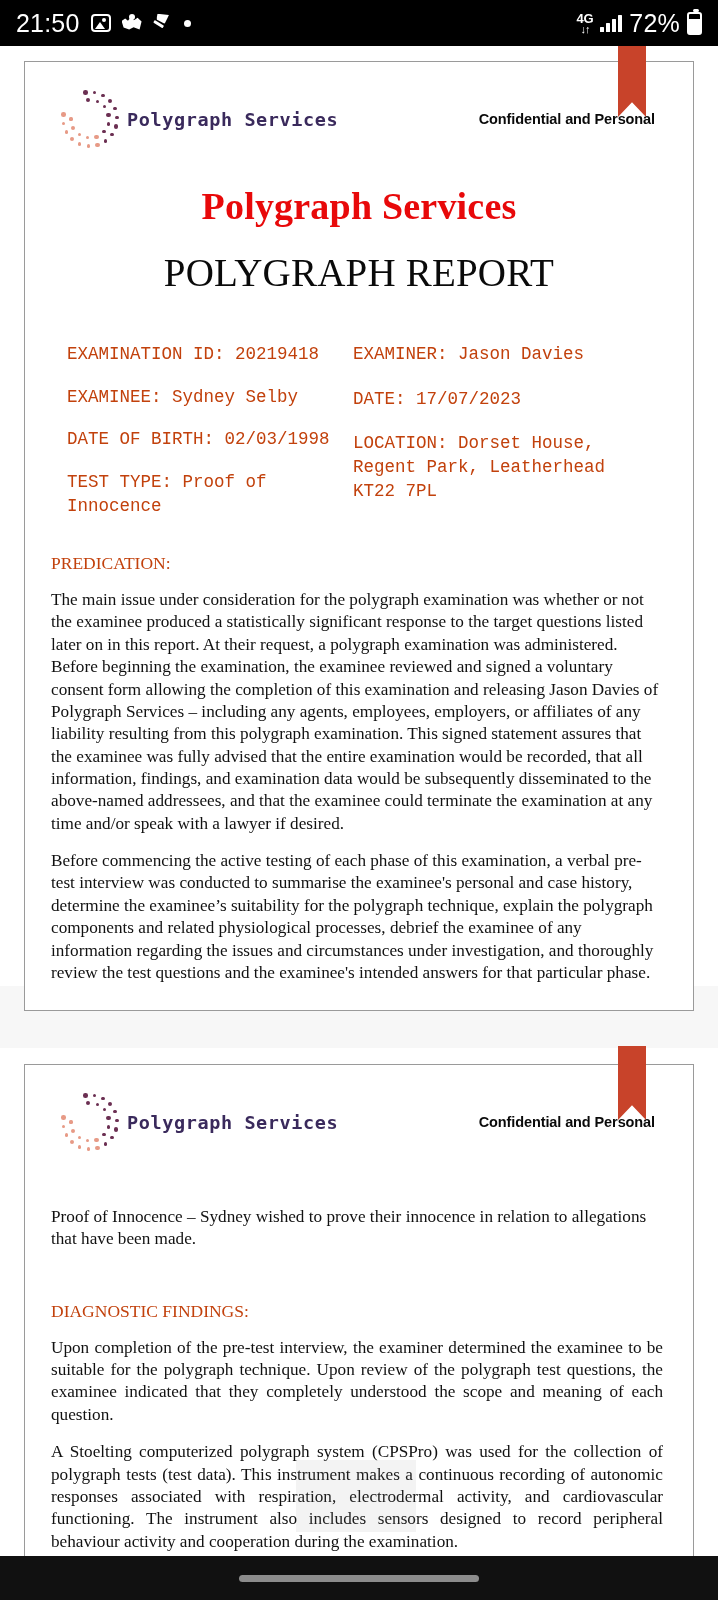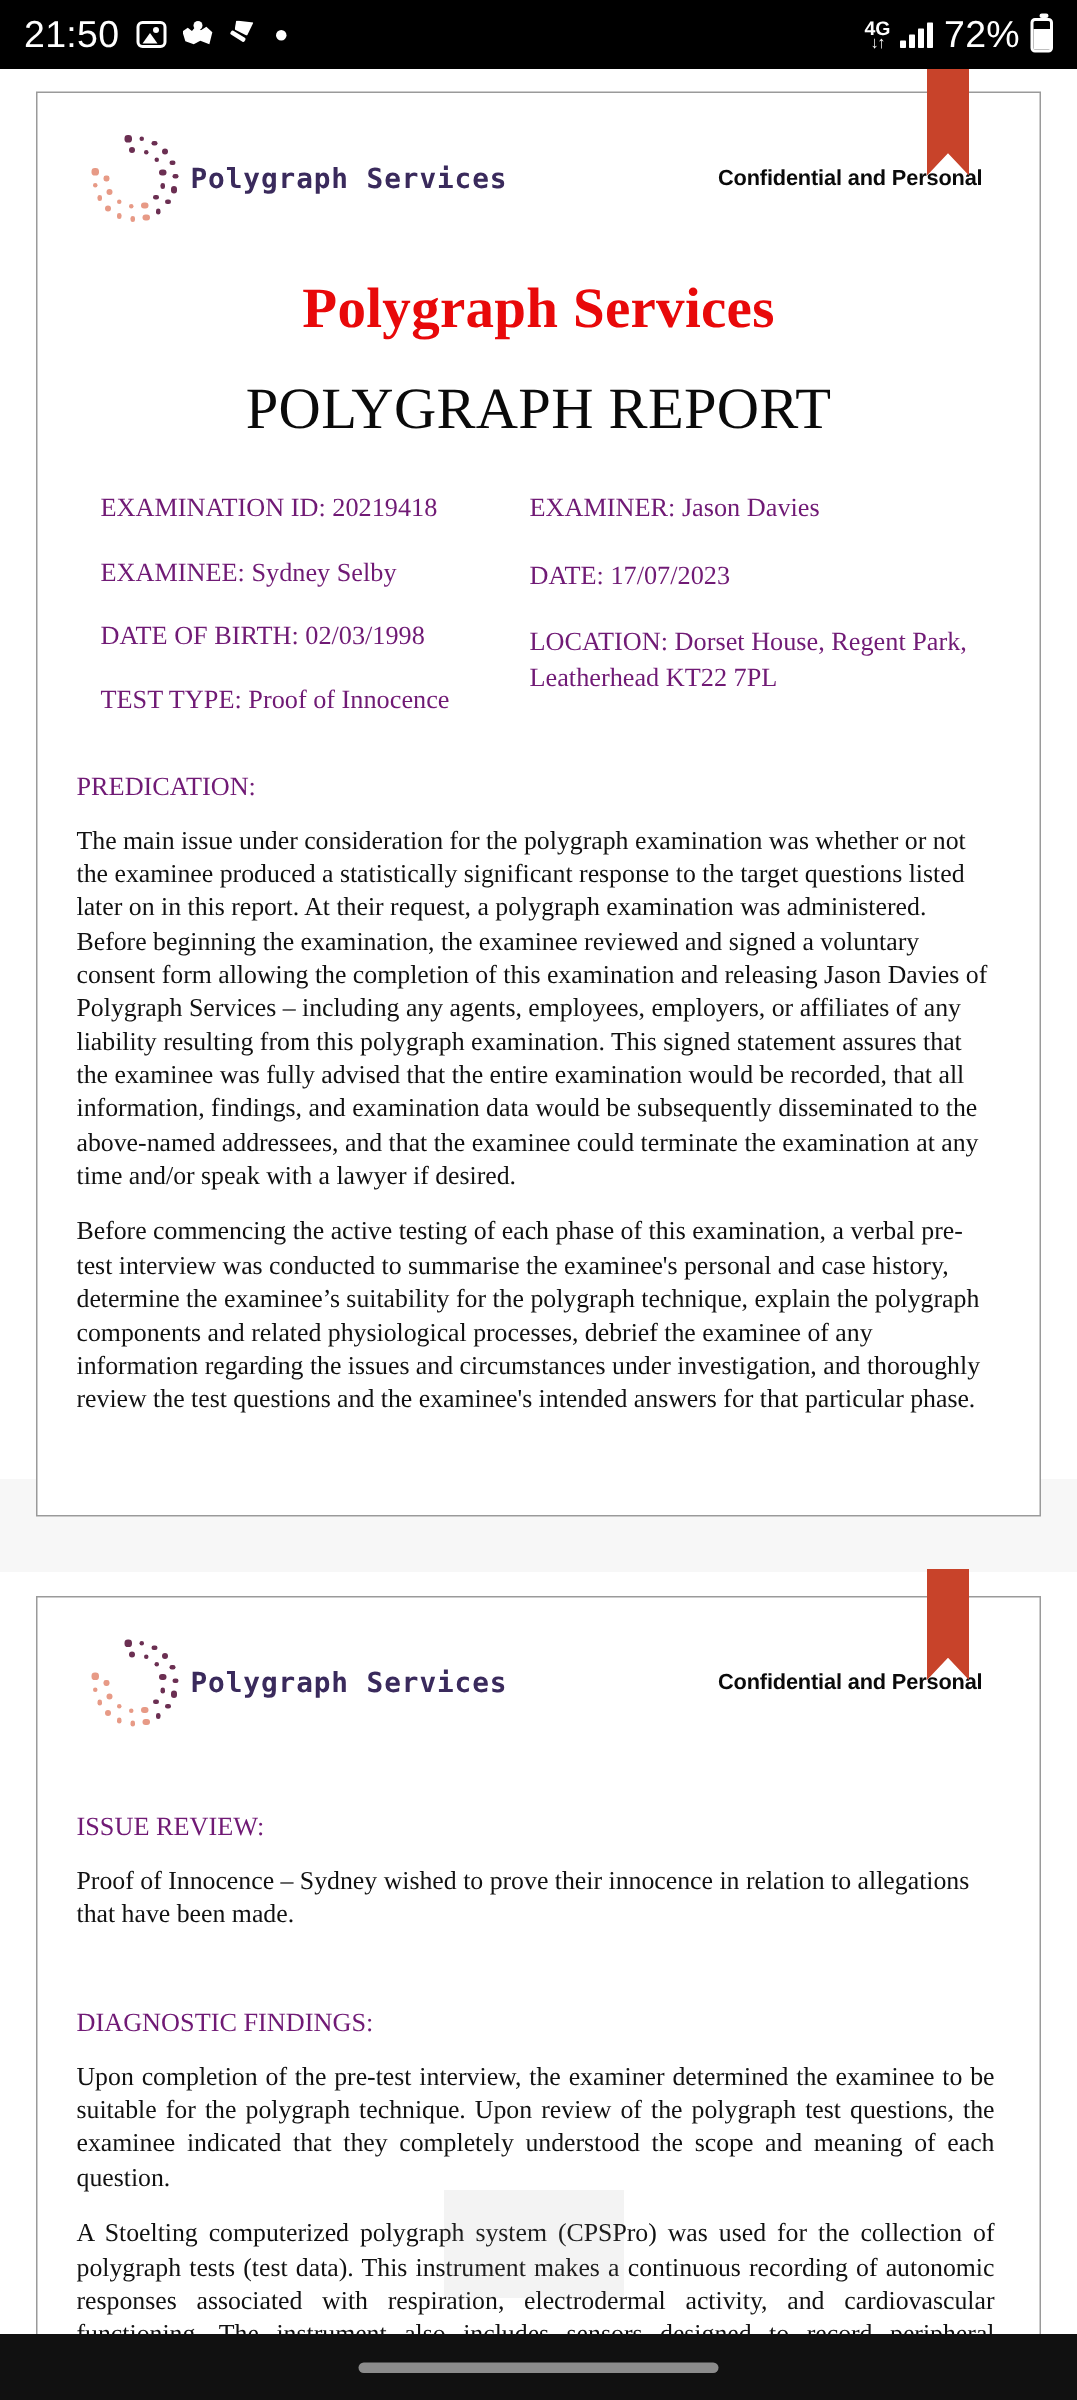--- a/index.html
+++ b/index.html
@@ -112,32 +112,32 @@
     text-align:center; color:#e8090a; font-family:"Liberation Serif","DejaVu Serif",serif;
     font-weight:700; font-size:38px; margin-top:30px; letter-spacing:.2px;
   }
   .doc-subtitle{
     text-align:center; color:#0a0a0a; font-family:"Liberation Serif","DejaVu Serif",serif;
     font-weight:400; font-size:39px; margin-top:22px; letter-spacing:.2px;
   }
 
   
   .meta{
-    display:flex; margin-top:32px; padding:0 40px 0 42px; gap:8px;
-    font-family:Liberation Serif, serif; color:#701a75;
+    display:flex; margin-top:48px; padding:0 40px 0 42px; gap:8px;
+    font-family:Liberation Mono, monospace; color:#c2410c;
   }
   .meta-col{ flex:1; }
   .meta-col.right{ flex:0 0 300px; padding-top:0px; }
   .meta-row{ font-size:17.5px; line-height:1.35; margin-bottom:19px; }
   .meta-col.right .meta-row{ margin-bottom:21px; }
 
   
   .section-label{
     font-family:"Liberation Serif","DejaVu Serif",serif;
-    font-size:17.5px; color:#701a75; padding:0 30px 0 26px; margin-top:16px;
+    font-size:17.5px; color:#c2410c; padding:0 30px 0 26px; margin-top:16px;
   }
   .para{
     font-family:"Liberation Serif","DejaVu Serif",serif;
     font-size:17.2px; line-height:1.30; color:#111; padding:0 30px 0 26px;
     margin-top:15px; text-align:left;
   }
   .para.just{ text-align:justify; }
 
   #page2 .section-label{ padding-left:26px; }
   #page2 .para{ padding-left:26px; padding-right:30px; }
@@ -287,21 +287,20 @@
               <span style="background: rgb(231, 154, 134); width: 4.1px; height: 4.1px; left: 12.0968px; top: 37.7232px;"></span>
               <span style="background: rgb(231, 154, 134); width: 3.2px; height: 3.2px; left: 10.4px; top: 29.4px;"></span>
             </span>
           <span class="brand">Polygraph Services</span>
         </div>
         <span class="confidential">Confidential and Personal</span>
       </div>
 
       <div class="spacer-lg"></div>
 
-      <div class="section-label">ISSUE REVIEW:</div>
       <div class="para">Proof of Innocence – Sydney wished to prove their innocence in relation to allegations that have been made.</div>
 
       <div class="spacer-lg"></div>
 
       <div class="section-label">DIAGNOSTIC FINDINGS:</div>
       <div class="para just">Upon completion of the pre-test interview, the examiner determined the examinee to be suitable for the polygraph technique. Upon review of the polygraph test questions, the examinee indicated that they completely understood the scope and meaning of each question.</div>
       <div class="para just">A Stoelting computerized polygraph system (CPSPro) was used for the collection of polygraph tests (test data). This instrument makes a continuous recording of autonomic responses associated with respiration, electrodermal activity, and cardiovascular functioning. The instrument also includes sensors designed to record peripheral behaviour activity and cooperation during the examination.</div>
     </div>
 
     <div class="watermark"></div>

